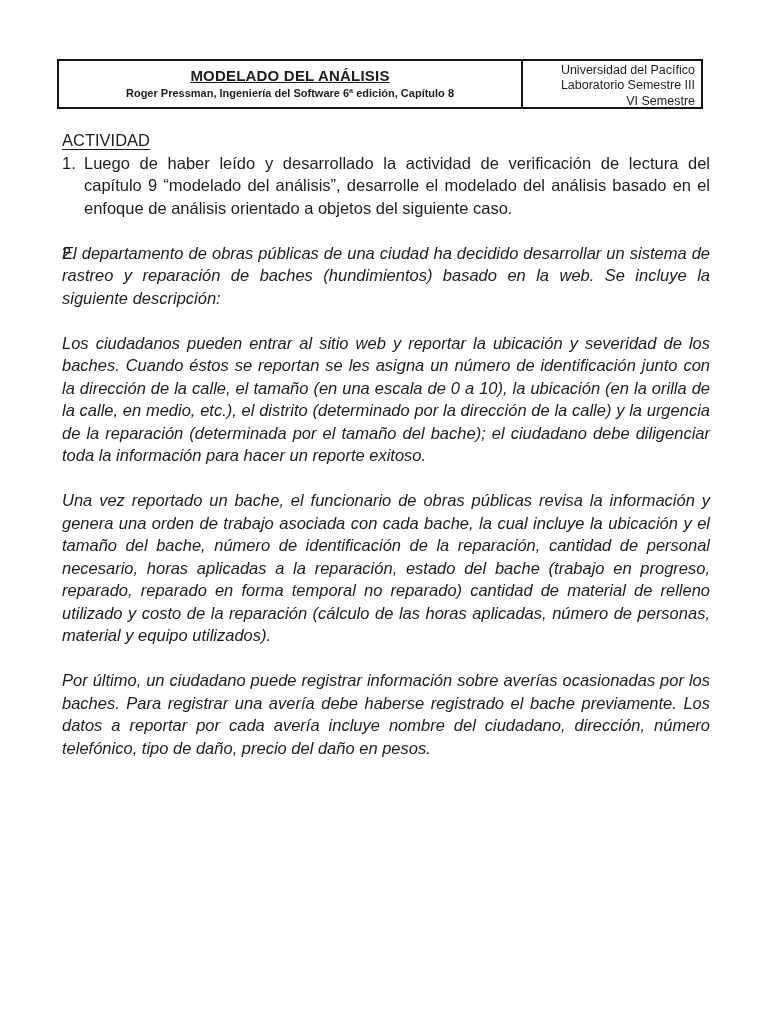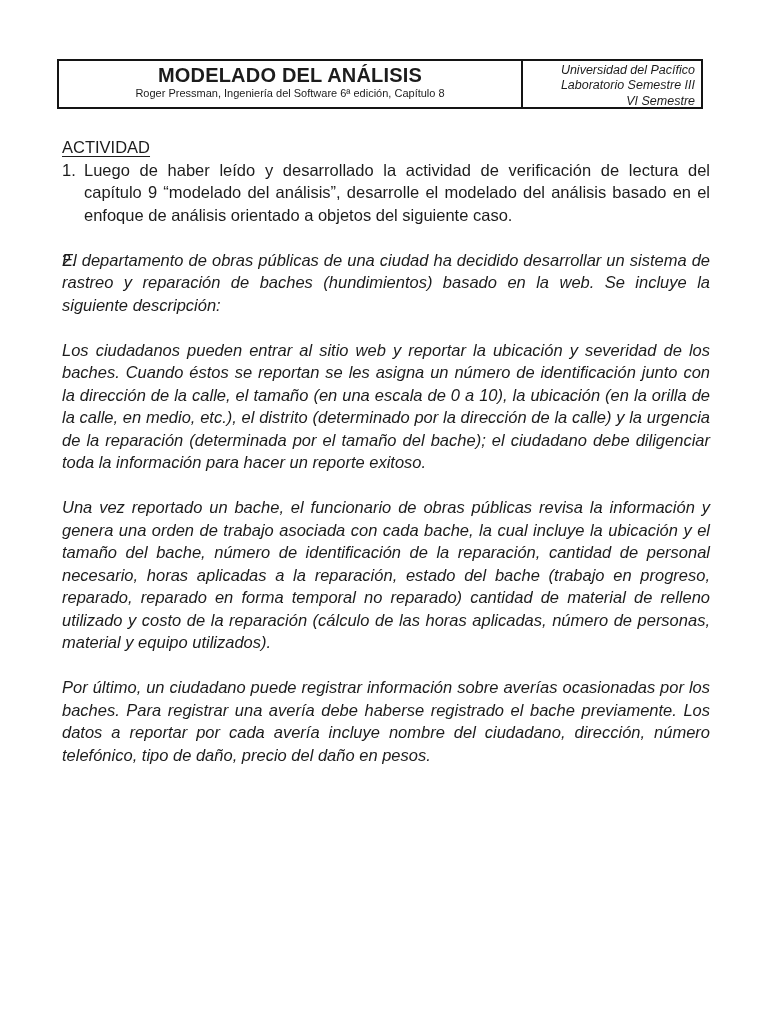--- a/index.html
+++ b/index.html
@@ -28,47 +28,47 @@
     display: flex;
     box-sizing: border-box;
   }
   .header-left {
     flex: 0 0 462px;
     box-sizing: border-box;
     text-align: center;
     padding-top: 5px;
   }
   .header-title {
-    font-size: 20px;
+    font-size: 15px;
     font-weight: bold;
     line-height: 19px;
     letter-spacing: 0.2px;
+    text-decoration: underline;
   }
   .header-subtitle {
     font-size: 11px;
-    font-weight: normal;
+    font-weight: bold;
     line-height: 13px;
     margin-top: 2px;
   }
   .header-right {
     flex: 1;
     box-sizing: border-box;
     border-left: 2px solid #141414;
     text-align: right;
-    font-style: italic;
     font-size: 12.5px;
     line-height: 15.4px;
     padding: 2px 6px 0 0;
   }
 
   
   .content {
     position: absolute;
     left: 62px;
-    top: 136px;
+    top: 129px;
     width: 648px;
     font-size: 16.5px;
     line-height: 22.5px;
   }
   .activity-heading {
     text-decoration: underline;
     text-underline-offset: 3px;
   }
   .list-item {
     position: relative;

